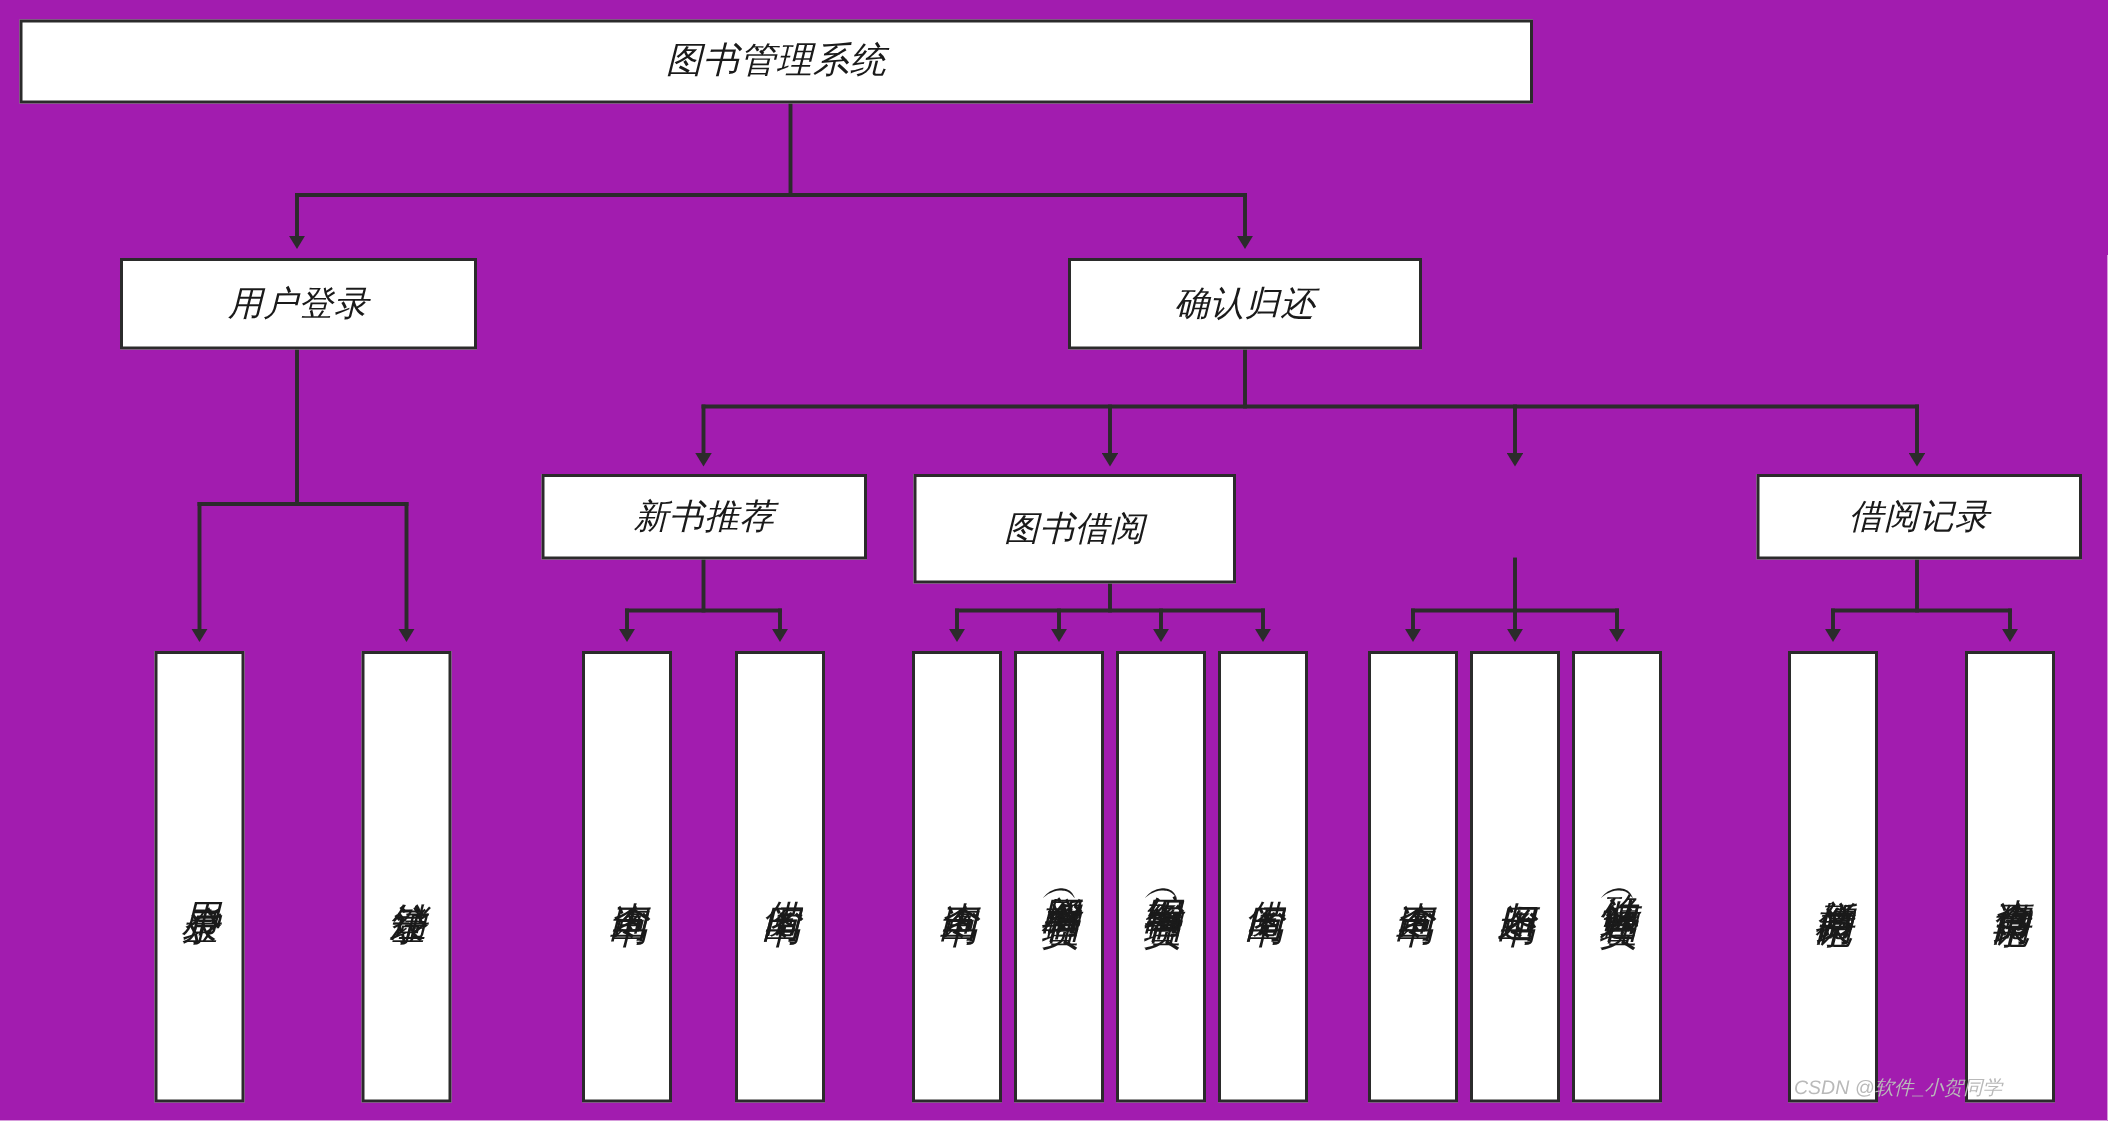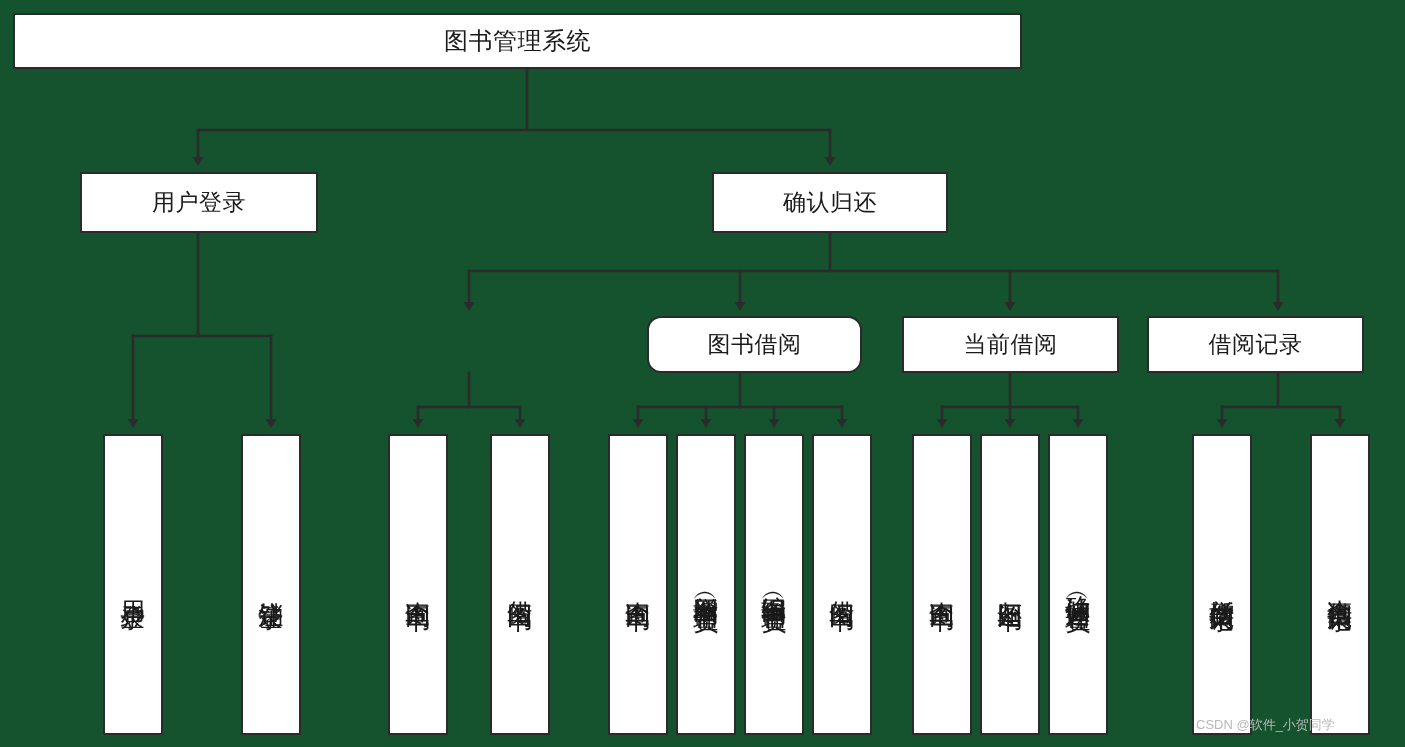--- a/index.html
+++ b/index.html
@@ -8,22 +8,23 @@
     padding: 0;
     background: #ffffff;
   }
   body {
     font-family: "Liberation Sans", "DejaVu Sans", sans-serif;
   }
   #diagram {
     position: relative;
     width: 1405px;
     height: 747px;
-    background: #14532d;
+    background: #a21caf;
     overflow: hidden;
+    font-style: italic;
   }
   #connectors {
     position: absolute;
     left: 0;
     top: 0;
     width: 1405px;
     height: 747px;
     pointer-events: none;
   }
   .node {
@@ -137,27 +138,27 @@
     <span class="label">图书管理系统</span>
   </div>
 
   <div class="node horiz" style="left:80px; top:172px; width:238px; height:61px;">
     <span class="label">用户登录</span>
   </div>
   <div class="node horiz" style="left:712px; top:172px; width:236px; height:61px;">
     <span class="label">确认归还</span>
   </div>
 
-  <div class="node horiz" style="left:647px; top:316px; width:215px; height:57px;border-radius:14px;">
+  <div class="node horiz" style="left:361px; top:316px; width:217px; height:57px;">
+    <span class="label">新书推荐</span>
+  </div>
+  <div class="node horiz" style="left:609px; top:316px; width:215px; height:73px;">
     <span class="label">图书借阅</span>
   </div>
-  <div class="node horiz" style="left:902px; top:316px; width:217px; height:57px;">
-    <span class="label">当前借阅</span>
-  </div>
-  <div class="node horiz" style="left:1147px; top:316px; width:217px; height:57px;">
+  <div class="node horiz" style="left:1171px; top:316px; width:217px; height:57px;">
     <span class="label">借阅记录</span>
   </div>
 
   <div class="node vert" style="left:103px; top:434px; width:60px; height:301px;">
     <span class="label">用户登录</span>
   </div>
   <div class="node vert" style="left:241px; top:434px; width:60px; height:301px;">
     <span class="label">注销登录</span>
   </div>
 

